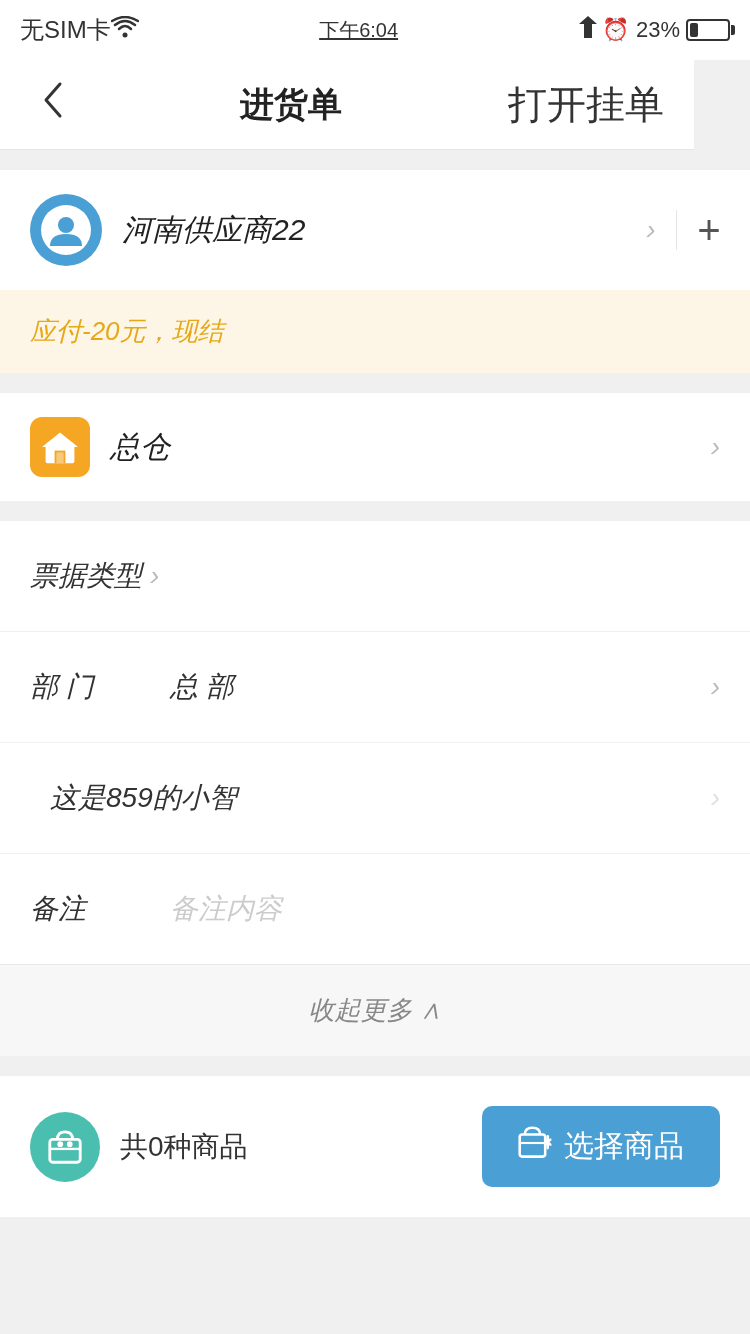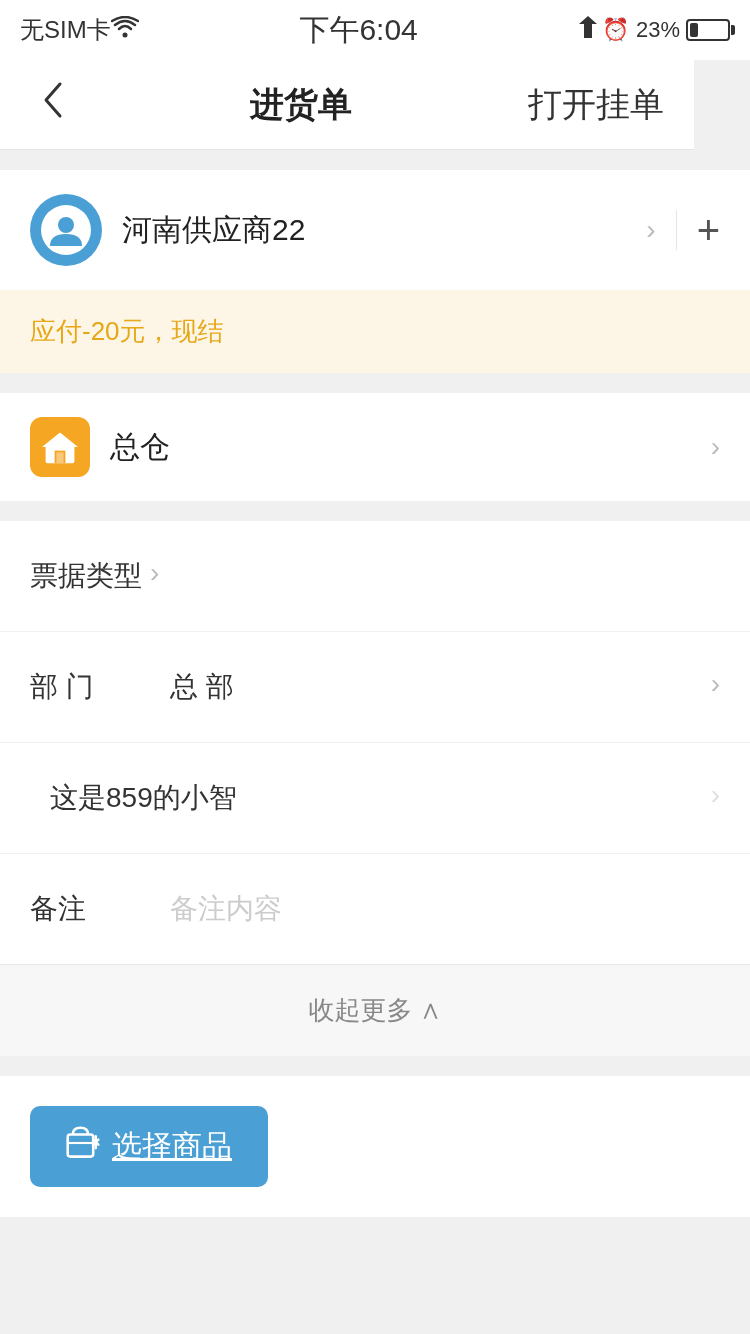--- a/index.html
+++ b/index.html
@@ -18,21 +18,21 @@
       height: 60px;
       background: #fff;
       display: flex;
       align-items: center;
       justify-content: space-between;
       padding: 0 20px;
       font-size: 24px;
       color: #333;
     }
     .status-left { display: flex; align-items: center; }
-    .status-center { font-size: 30px; font-weight: 500; }
+    .status-center { font-size: 20px; font-weight: 500; text-decoration: underline; }
     .status-right { display: flex; align-items: center; gap: 6px; font-size: 22px; }
     .battery-icon {
       width: 44px; height: 22px;
       border: 2px solid #333;
       border-radius: 4px;
       position: relative;
       display: inline-flex;
       align-items: center;
       padding: 2px;
     }
@@ -70,34 +70,35 @@
       color: #333;
       cursor: pointer;
       padding: 10px;
     }
     .nav-title {
       font-size: 34px;
       font-weight: 600;
       color: #222;
     }
     .nav-right-btn {
-      font-size: 34px;
+      font-size: 39px;
       color: #333;
       cursor: pointer;
     }
 
     
     .section-gap {
       height: 20px;
       background: #f0f0f0;
     }
 
     
     .card-section {
       background: #4c1d95;
+      font-style: italic;
     }
 
     
     .supplier-row {
       display: flex;
       align-items: center;
       padding: 24px 30px;
       background: #fff;
       position: relative;
     }
@@ -174,21 +175,21 @@
     }
     .warehouse-name {
       font-size: 30px;
       color: #222;
       flex: 1;
     }
 
     
     .form-row {
       display: flex;
-      align-items: flex-start;
+      align-items: center;
       padding: 36px 30px;
       background: #fff;
       border-top: 1px solid #f0f0f0;
     }
     .form-label {
       font-size: 28px;
       color: #333;
       min-width: 120px;
     }
     .form-value {
@@ -245,21 +246,20 @@
       background: #4a9fd4;
       color: #fff;
       border: none;
       border-radius: 10px;
       padding: 20px 36px;
       font-size: 30px;
       display: flex;
       align-items: center;
       gap: 12px;
       cursor: pointer;
-      text-decoration: underline;
     }
 
     
     .page-bg-fill {
       background: #f0f0f0;
       flex: 1;
       min-height: 300px;
     }
   </style>
 </head>
@@ -368,20 +368,32 @@
   </div>
 
   <div class="collapse-row">
     <span>收起更多 ∧</span>
   </div>
 </div>
 
 <div class="section-gap"></div>
 
 <div class="bottom-bar">
+  <div class="product-info">
+    <div class="product-icon-wrap">
+      <svg width="38" height="38" viewBox="0 0 40 40" fill="#fff">
+        <rect x="4" y="12" width="32" height="24" rx="3" fill="none" stroke="#fff" stroke-width="3"></rect>
+        <path d="M12 12 Q12 4 20 4 Q28 4 28 12" fill="none" stroke="#fff" stroke-width="3"></path>
+        <line x1="4" y1="22" x2="36" y2="22" stroke="#fff" stroke-width="2.5"></line>
+        <circle cx="15" cy="17" r="3" fill="#fff"></circle>
+        <circle cx="25" cy="17" r="3" fill="#fff"></circle>
+      </svg>
+    </div>
+    <span class="product-count">共0种商品</span>
+  </div>
   <button class="select-product-btn">
     <span>
       <svg width="34" height="34" viewBox="0 0 40 40" fill="none">
         <rect x="2" y="10" width="30" height="26" rx="3" stroke="#fff" stroke-width="3"></rect>
         <path d="M8 10 Q8 2 17 2 Q26 2 26 10" stroke="#fff" stroke-width="3" fill="none"></path>
         <line x1="2" y1="20" x2="32" y2="20" stroke="#fff" stroke-width="2.5"></line>
         <line x1="32" y1="16" x2="38" y2="22" stroke="#fff" stroke-width="3" stroke-linecap="round"></line>
         <line x1="38" y1="16" x2="32" y2="22" stroke="#fff" stroke-width="3" stroke-linecap="round"></line>
         <line x1="35" y1="12" x2="35" y2="26" stroke="#fff" stroke-width="3" stroke-linecap="round"></line>
       </svg>

